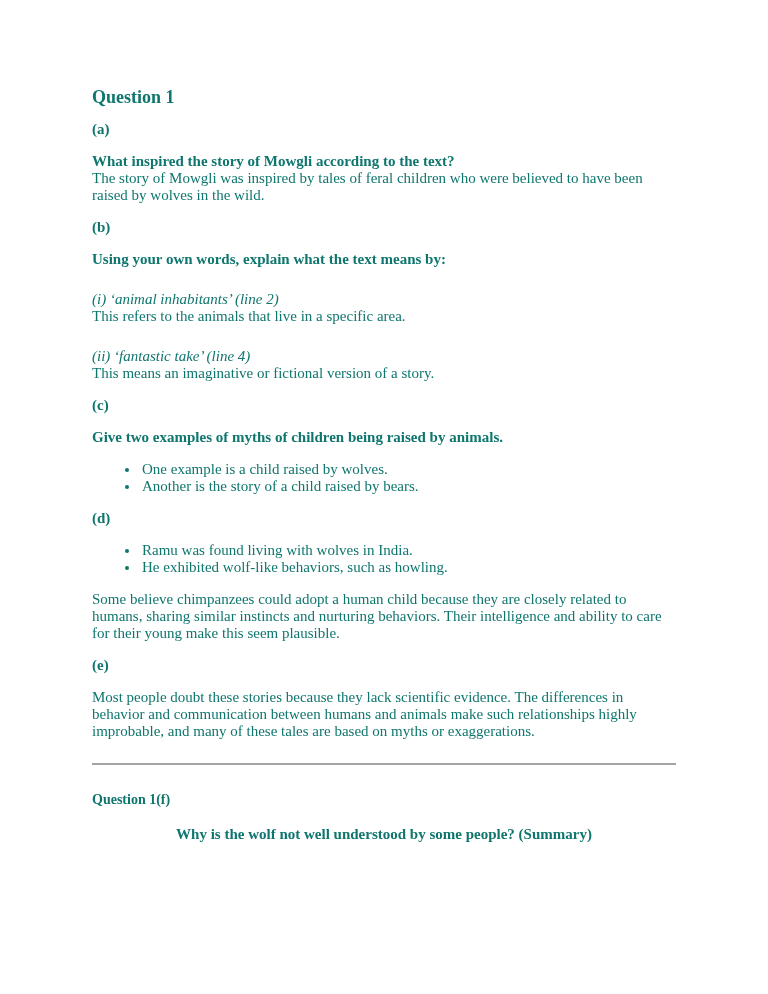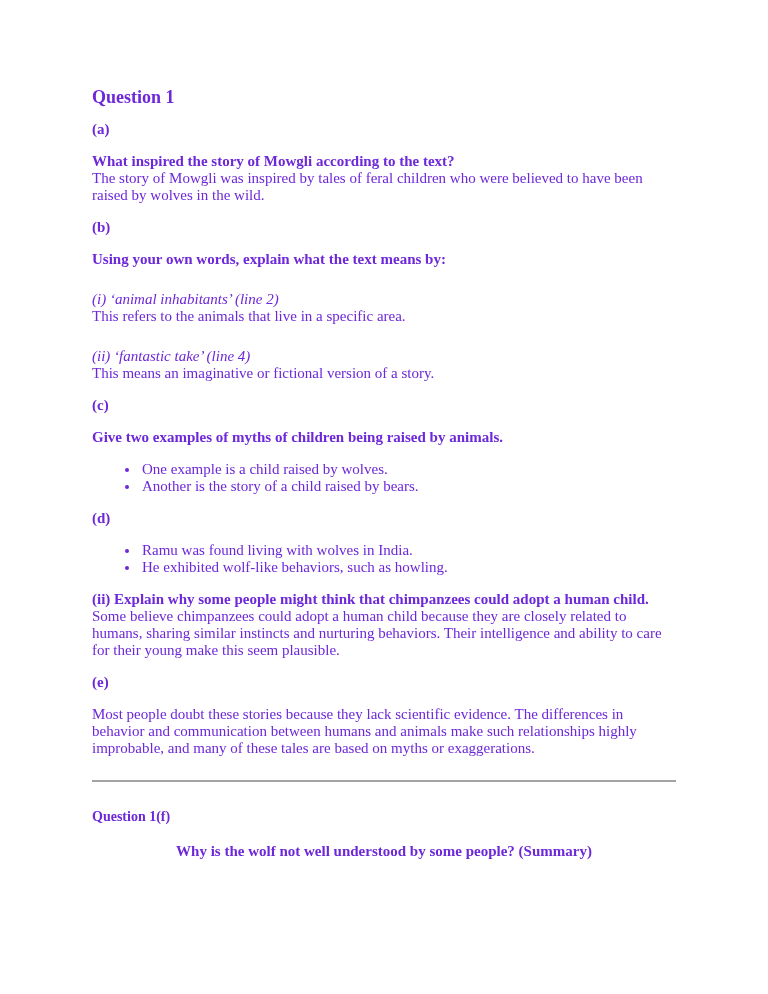--- a/index.html
+++ b/index.html
@@ -6,21 +6,21 @@
   .page {
     position: relative;
     width: 768px;
     height: 994px;
     box-sizing: border-box;
     padding: 87px 92px 12px 92px;
     background: #ffffff;
     font-family: "Liberation Serif", "DejaVu Serif", serif;
     font-size: 15px;
     line-height: 17px;
-    color: #6d28d9;
+    color: #0f766e;
     overflow: hidden;
   }
   .doc-heading {
     font-size: 18px;
     line-height: 21px;
     font-weight: bold;
     margin: 0 0 13px 0;
   }
   .para { margin: 0 0 15px 0; }
   .part-label { font-weight: bold; }
@@ -86,21 +86,20 @@
 
   <p class="para part-label">(d)</p>
 
 
   <ul class="bullets">
     <li>Ramu was found living with wolves in India.</li>
     <li>He exhibited wolf-like behaviors, such as howling.</li>
   </ul>
 
   <p class="para">
-    <span class="q-bold">(ii) Explain why some people might think that chimpanzees could adopt a human child.</span>
     <span class="answer">Some believe chimpanzees could adopt a human child because they are closely related to humans, sharing similar instincts and nurturing behaviors. Their intelligence and ability to care for their young make this seem plausible.</span>
   </p>
 
   <p class="para part-label">(e)</p>
 
   <p class="para">
     <span class="answer">Most people doubt these stories because they lack scientific evidence. The differences in behavior and communication between humans and animals make such relationships highly improbable, and many of these tales are based on myths or exaggerations.</span>
   </p>
 
   <hr class="divider">

